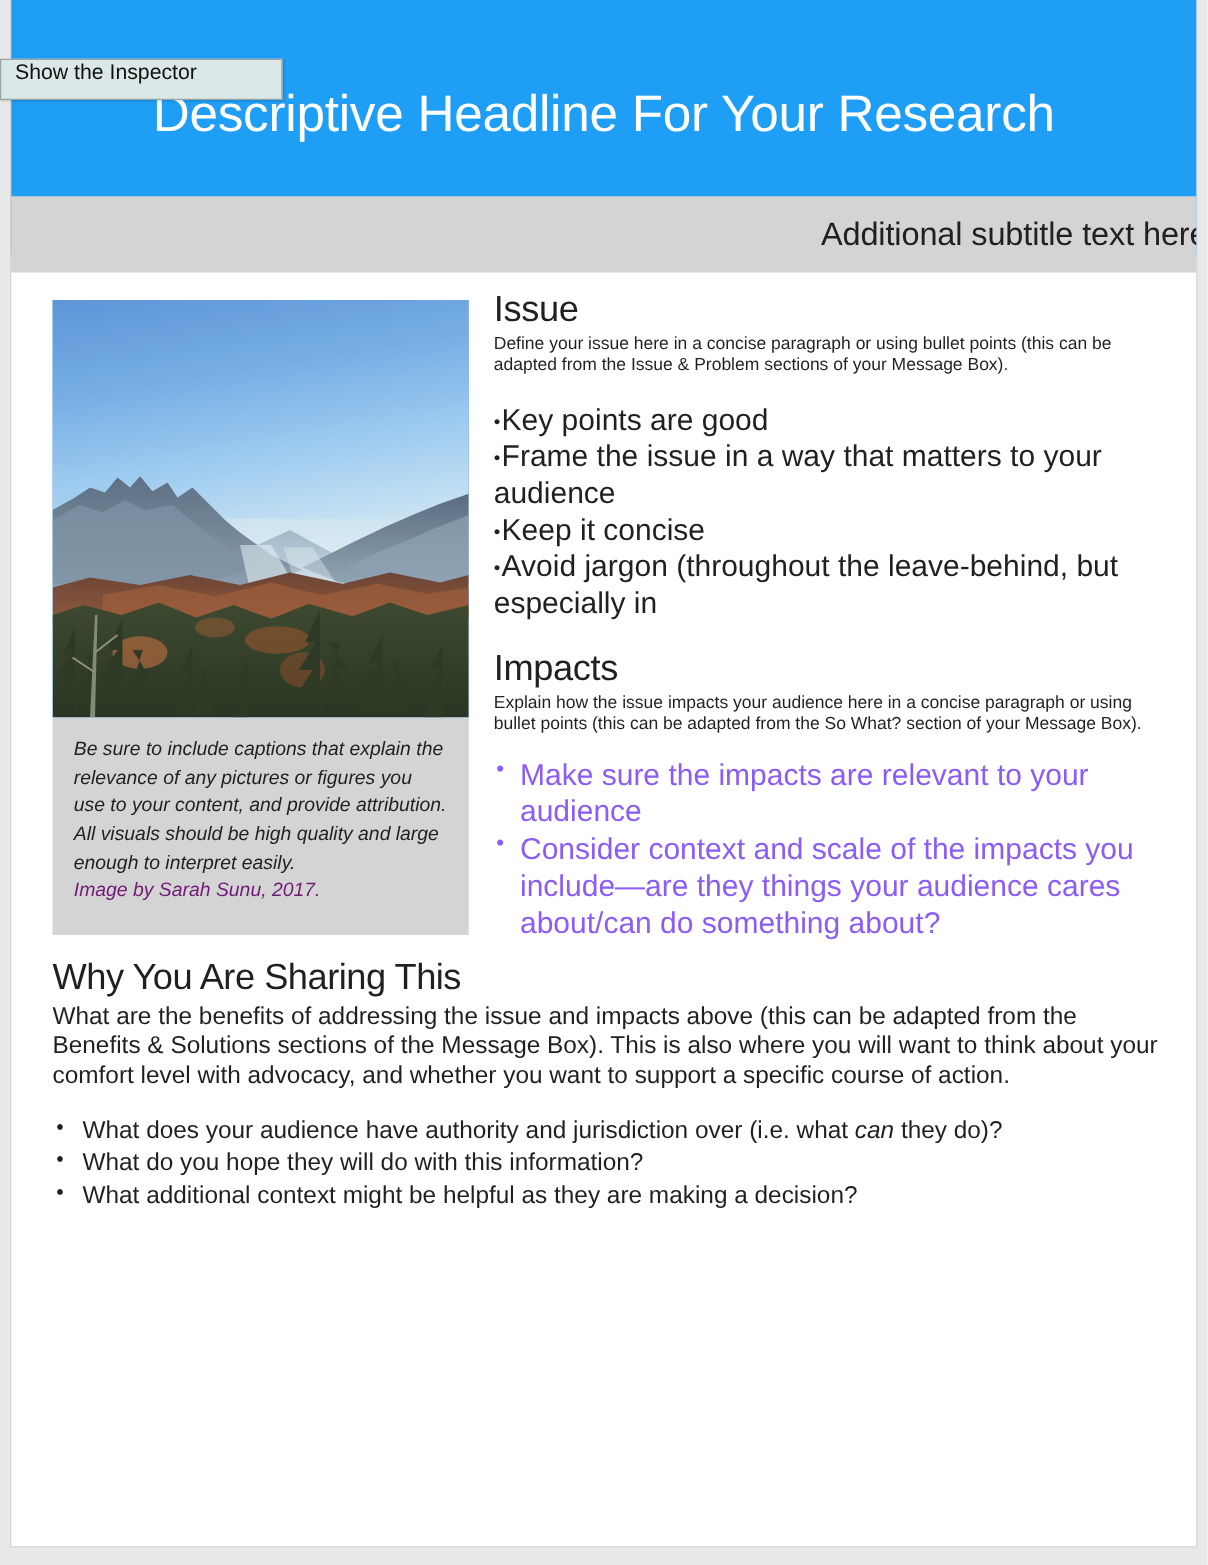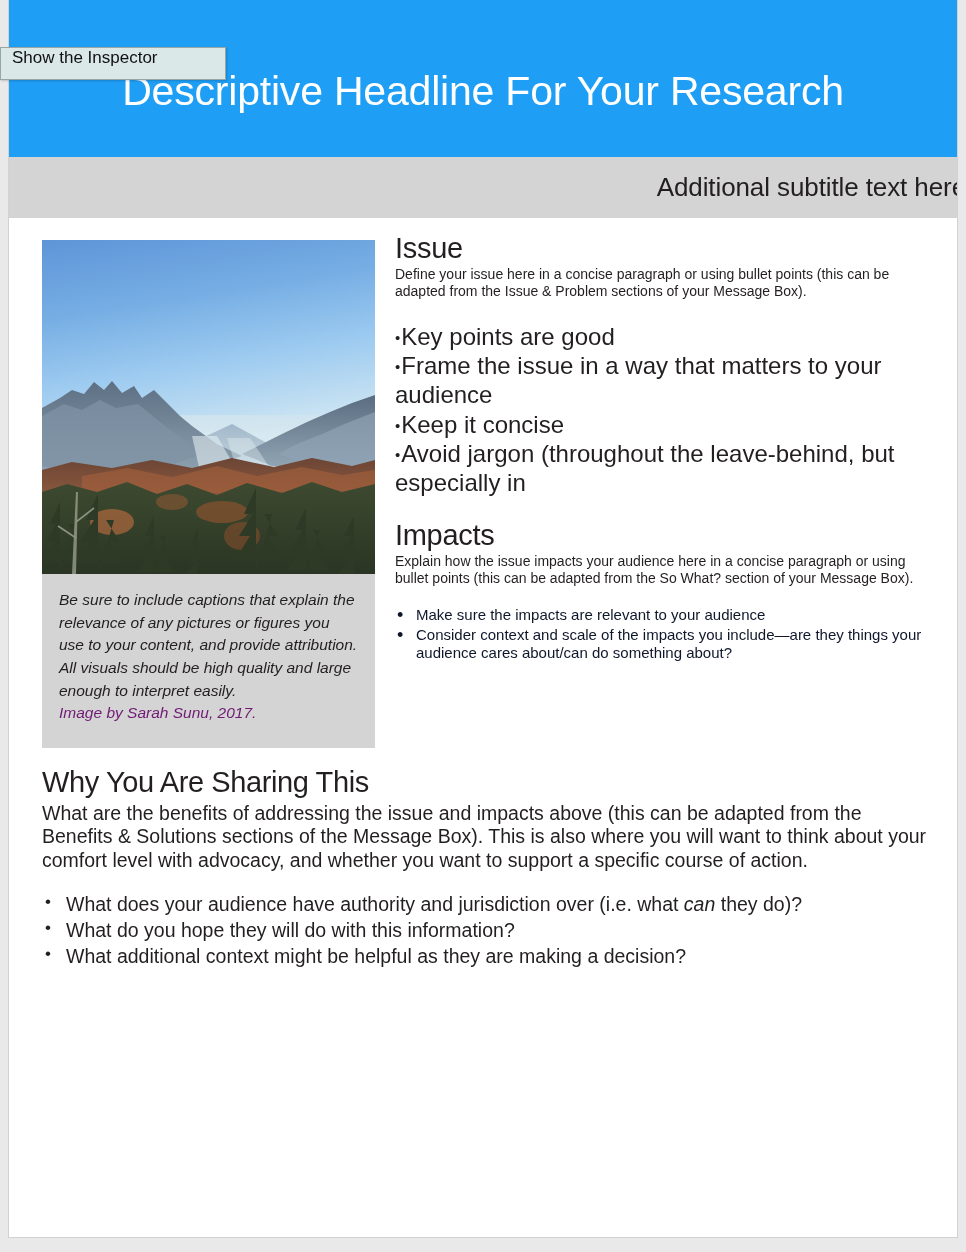--- a/index.html
+++ b/index.html
@@ -168,23 +168,23 @@
     vertical-align: 2px;
   }
   .impacts-block { margin-top: 21px; }
 
   .hang-bullets {
     margin: 20px 0 0 0;
     padding: 0 0 0 21px;
     list-style: none;
   }
   .hang-bullets li {
-    font-size: 15px;
+    font-size: 24px;
     line-height: 1.21;
-    color: #0f172a;
+    color: #8b5cf6;
     position: relative;
     padding-left: 0;
     margin-bottom: 1px;
   }
   .hang-bullets li::before {
     content: "\2022";
     position: absolute;
     left: -19px;
     top: -1px;
     font-size: 18px;

